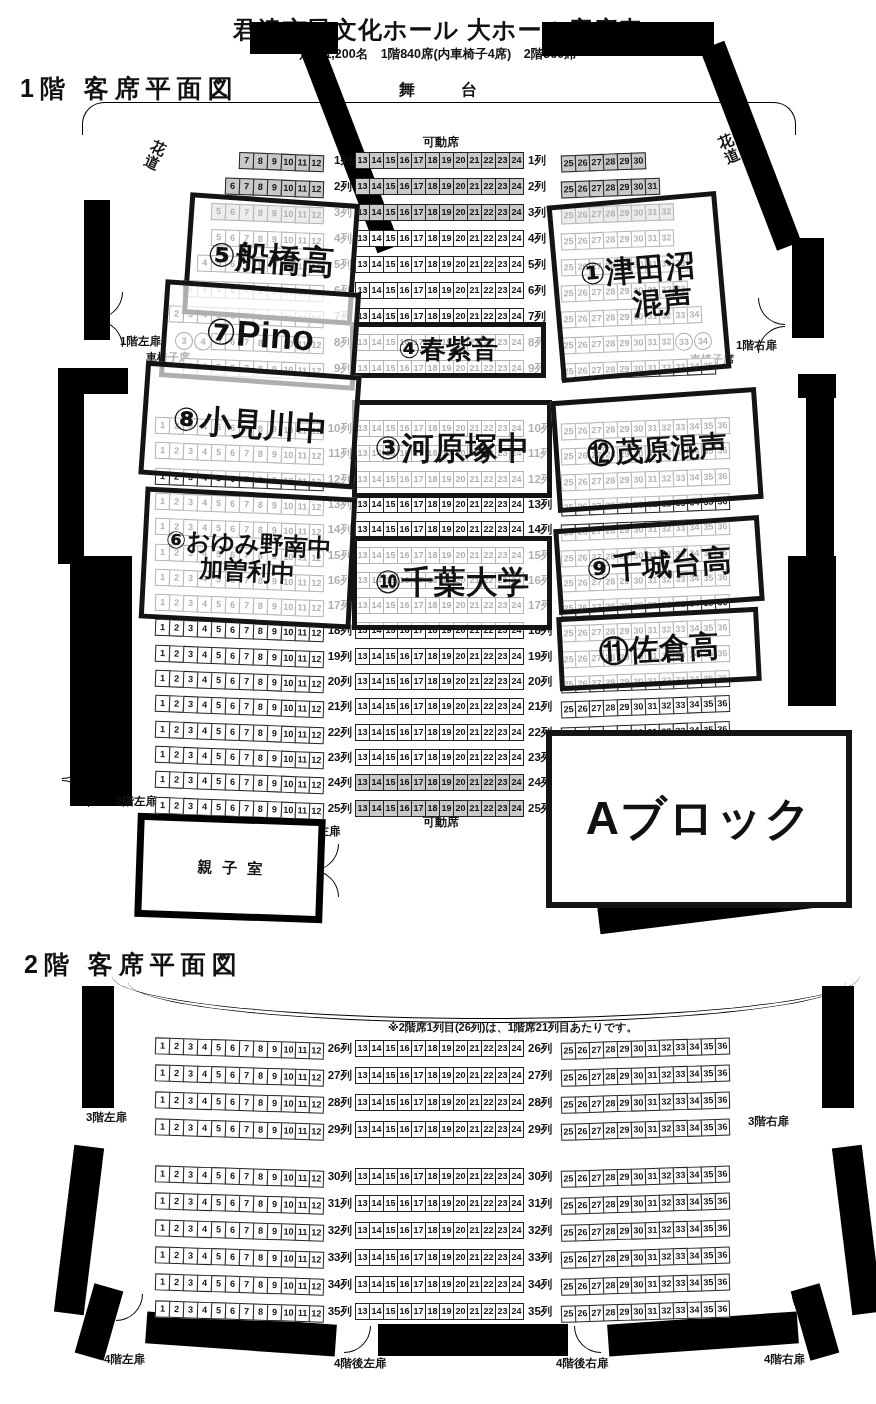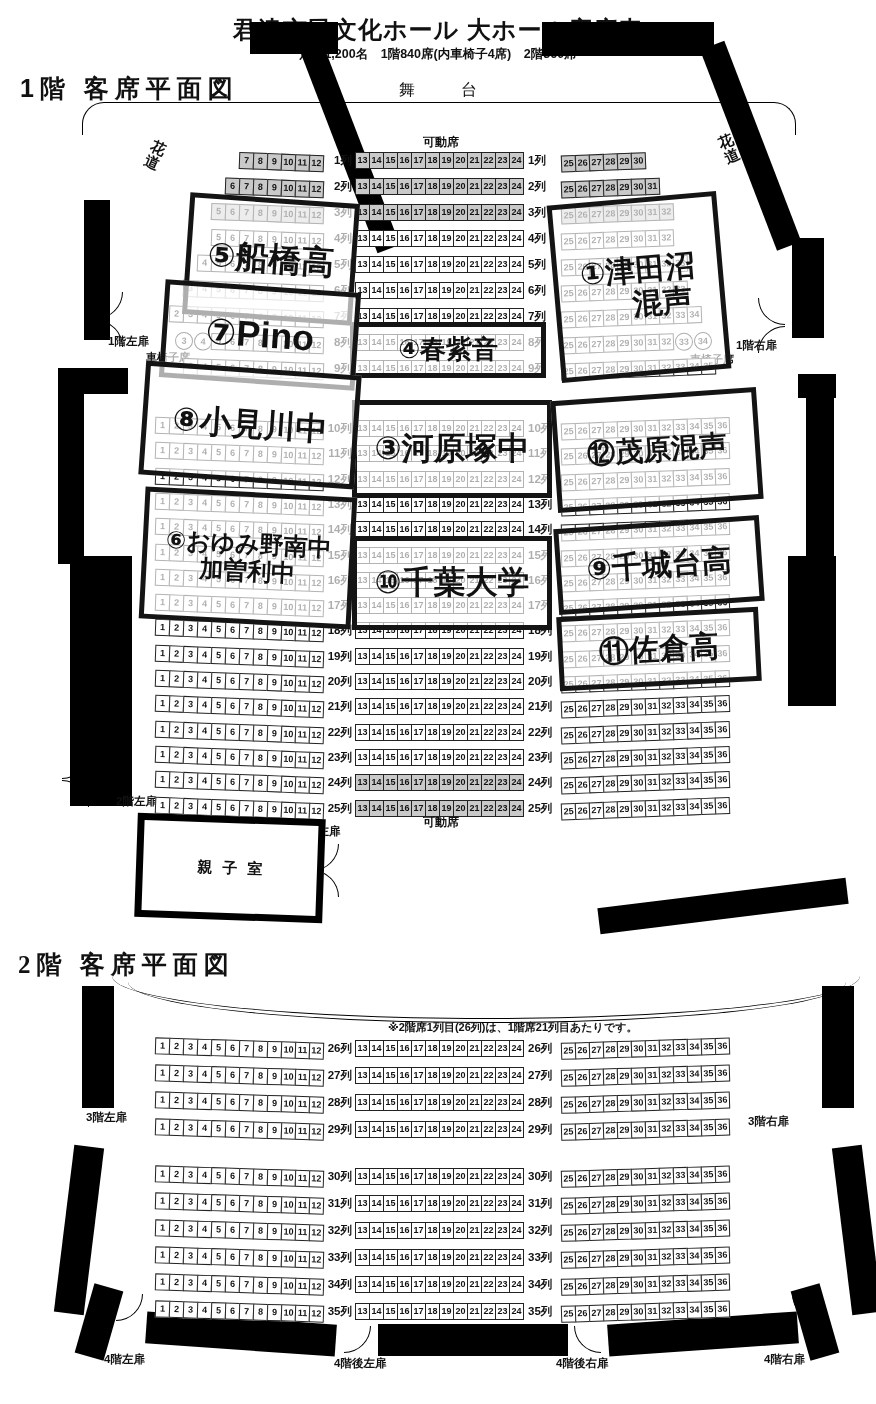--- a/index.html
+++ b/index.html
@@ -2,21 +2,21 @@
 <html><head>
 <meta charset="utf-8">
 <style>
   html,body{margin:0;padding:0;background:#fff;}
   .page{position:relative;width:876px;height:1404px;background:#fff;overflow:hidden;
         font-family:"Liberation Sans","DejaVu Sans",sans-serif;color:#111;}
   .abs{position:absolute;}
   .title{left:0;right:0;top:14px;text-align:center;font-size:24px;font-weight:800;letter-spacing:1px;}
   .subtitle{left:0;right:0;top:46px;text-align:center;font-size:12.5px;font-weight:600;}
   .section-heading{font-size:25px;font-weight:800;letter-spacing:6px;}
-  .stage-label{left:0;right:0;top:80px;text-align:center;font-size:16px;font-weight:400;
+  .stage-label{left:0;right:0;top:80px;text-align:center;font-size:16px;font-weight:700;
                letter-spacing:46px;text-indent:46px;}
   .stage-arch{left:82px;top:102px;width:712px;height:32px;border:1.6px solid #000;border-bottom:none;
               border-radius:22px 22px 0 0;}
   .hanamichi{writing-mode:vertical-rl;font-size:15px;font-weight:700;letter-spacing:16px;}
   .movable{width:170px;text-align:center;font-size:12px;font-weight:700;}
   .door-label{font-size:11.5px;font-weight:600;white-space:nowrap;}
   .wc-label{font-size:11px;font-weight:600;white-space:nowrap;}
   .note{font-size:11px;font-weight:800;white-space:nowrap;}
   .wall{position:absolute;background:#000;}
   .arc{position:absolute;width:26px;height:26px;border:1.3px solid #000;border-top:none;border-left:none;
@@ -64,42 +64,42 @@
   <div class="wall" style="left:70px;top:556px;width:62px;height:250px;"></div>
   <div class="wall" style="left:792px;top:238px;width:32px;height:100px;"></div>
   <div class="wall" style="left:798px;top:374px;width:38px;height:24px;"></div>
   <div class="wall" style="left:806px;top:374px;width:28px;height:192px;"></div>
   <div class="wall" style="left:788px;top:556px;width:48px;height:150px;"></div>
   <div class="wall" style="left:598px;top:893px;width:250px;height:26px;transform:rotate(-7deg);"></div>
   <div class="wall" style="left:286px;top:814px;width:26px;height:46px;"></div>
 
   <div class="arc" style="left:96px;top:292px;"></div>
   <div class="arc" style="left:96px;top:320px;transform:scaleY(-1);"></div>
-  <div class="abs door-label" style="left:108px;top:334px;text-align:center;">1階左扉</div>
+  <div class="abs door-label" style="left:120px;top:334px;text-align:center;">1階左扉</div>
   <div class="abs wc-label" style="left:146px;top:350px;">車椅子席</div>
   <div class="arc" style="left:758px;top:298px;transform:scaleX(-1);"></div>
   <div class="arc" style="left:758px;top:326px;transform:scale(-1,-1);"></div>
   <div class="abs door-label" style="left:736px;top:338px;">1階右扉</div>
   <div class="abs wc-label" style="left:690px;top:352px;">車椅子席</div>
 
   <div class="abs movable" style="left:356px;top:134px;">可動席</div>
   <div class="abs movable" style="left:356px;top:814px;">可動席</div>
 
   <div class="abs door-label" style="left:116px;top:794px;">2階左扉</div>
   <div class="arc" style="left:62px;top:752px;"></div>
   <div class="arc" style="left:62px;top:780px;transform:scaleY(-1);"></div>
   <div class="abs door-label" style="left:288px;top:824px;">2階後左扉</div>
   <div class="arc" style="left:312px;top:844px;"></div>
   <div class="arc" style="left:312px;top:870px;transform:scaleY(-1);"></div>
 
   <div class="room" style="left:136px;top:816px;width:174px;height:90px;transform:rotate(2deg);">
     <span>親子室</span>
   </div>
 
-  <div class="abs section-heading" style="left:18px;top:948px;font-family:Liberation Serif, serif;">2階 客席平面図</div>
+  <div class="abs section-heading" style="left:24px;top:948px;">2階 客席平面図</div>
   <div class="balcony-arc" style="left:112px;top:976px;width:748px;height:42px;"></div>
   <div class="balcony-arc" style="left:128px;top:982px;width:718px;height:40px;border-bottom-width:1.2px;"></div>
   <div class="abs note" style="left:388px;top:1020px;">※2階席1列目(26列)は、1階席21列目あたりです。</div>
 
   <div class="wall" style="left:82px;top:986px;width:32px;height:122px;"></div>
   <div class="wall" style="left:64px;top:1146px;width:30px;height:168px;transform:rotate(7deg);"></div>
   <div class="wall" style="left:822px;top:986px;width:32px;height:122px;"></div>
   <div class="wall" style="left:842px;top:1146px;width:30px;height:168px;transform:rotate(-7deg);"></div>
   <div class="wall" style="left:146px;top:1318px;width:190px;height:32px;transform:rotate(4deg);"></div>
   <div class="wall" style="left:378px;top:1324px;width:190px;height:32px;"></div>
@@ -326,14 +326,17 @@
       </div>
       <div class="group-box" style="left: 352px; top: 536px; width: 190px; height: 84px; font-size: 32px;">
         <div>⑩千葉大学</div>
       </div>
       <div class="group-box" style="left: 558px; top: 612px; width: 192px; height: 64px; font-size: 30px; transform: rotate(-3deg);">
         <div>⑪佐倉高</div>
       </div>
       <div class="group-box" style="left: 554px; top: 394px; width: 196px; height: 102px; font-size: 28px; transform: rotate(-4deg);">
         <div>⑫茂原混声</div>
       </div>
+      <div class="group-box opaque" style="left: 546px; top: 730px; width: 294px; height: 166px; font-size: 46px;">
+        <div>Aブロック</div>
+      </div>
     </div>
 </div>
 
 </body></html>

